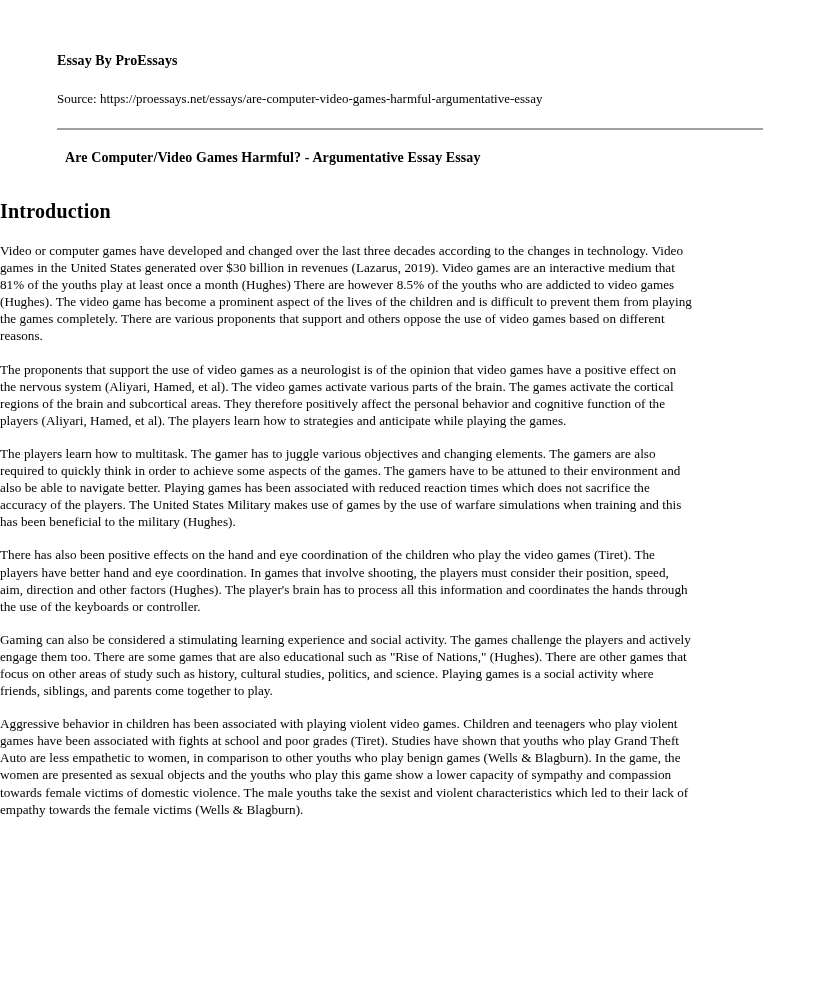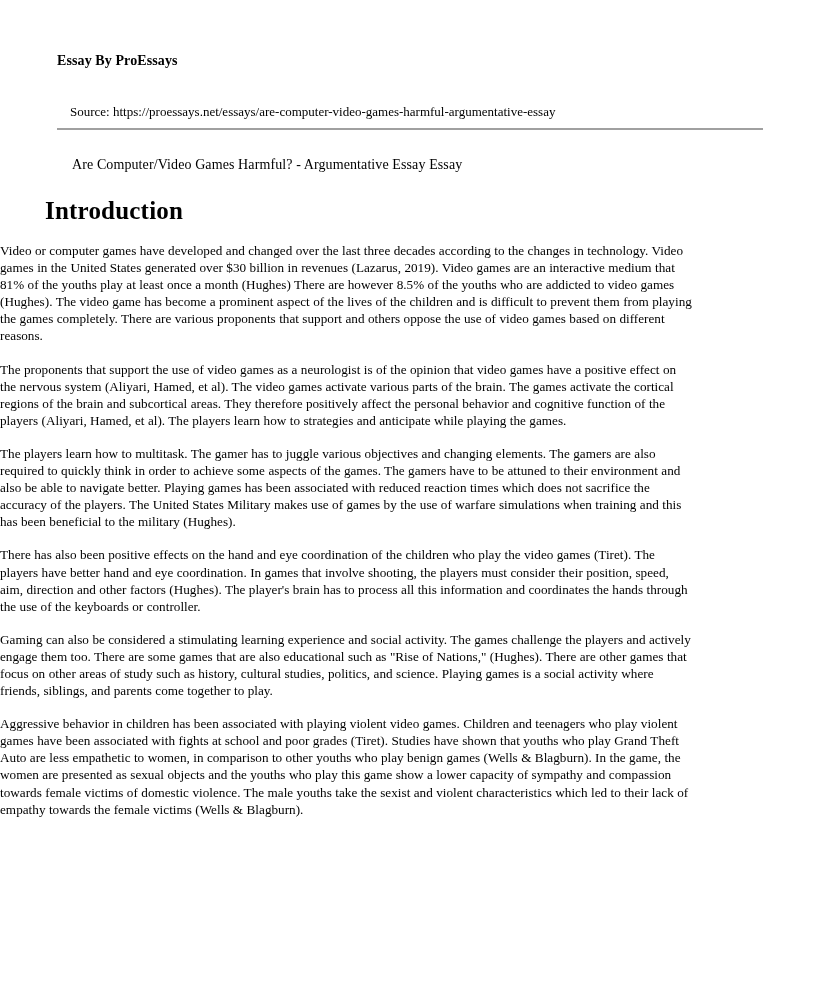--- a/index.html
+++ b/index.html
@@ -32,59 +32,58 @@
     font-size: 14px;
     font-weight: bold;
     letter-spacing: 0.1px;
     margin: 0;
     padding-top: 52px;
     line-height: 18px;
   }
   .source {
     font-size: 13px;
     font-weight: normal;
-    margin: 13px;
+    margin: 0;
     padding-top: 20px;
     line-height: 17px;
     word-break: break-word;
   }
   .divider {
     margin: 0;
     padding: 0;
     border: none;
     border-top: 2px solid #a0a0a0;
     height: 0;
     width: 706px;
     position: absolute;
     left: 0;
     top: 128px;
   }
   .doc-title {
     position: absolute;
     left: 0;
     top: 140px;
     font-size: 14px;
-    font-weight: normal;
+    font-weight: bold;
     line-height: 20px;
     letter-spacing: 0.1px;
-    margin: 15px;
+    margin: 8px;
   }
   .body-area {
     position: absolute;
     left: 0;
     top: 196px;
     width: 706px;
   }
   h1.section-heading {
-    font-size: 25px;
+    font-size: 20px;
     font-weight: bold;
     line-height: 30px;
     margin: 0 0 16px 0;
     letter-spacing: 0.2px;
-    padding-left: 45px;
   }
   p.para {
     font-size: 13.2px;
     line-height: 17.1px;
     margin: 0 13px 16px 0;
     text-align: left;
     letter-spacing: 0.01px;
     word-spacing: 0.1px;
   }
   p.para:last-child {

